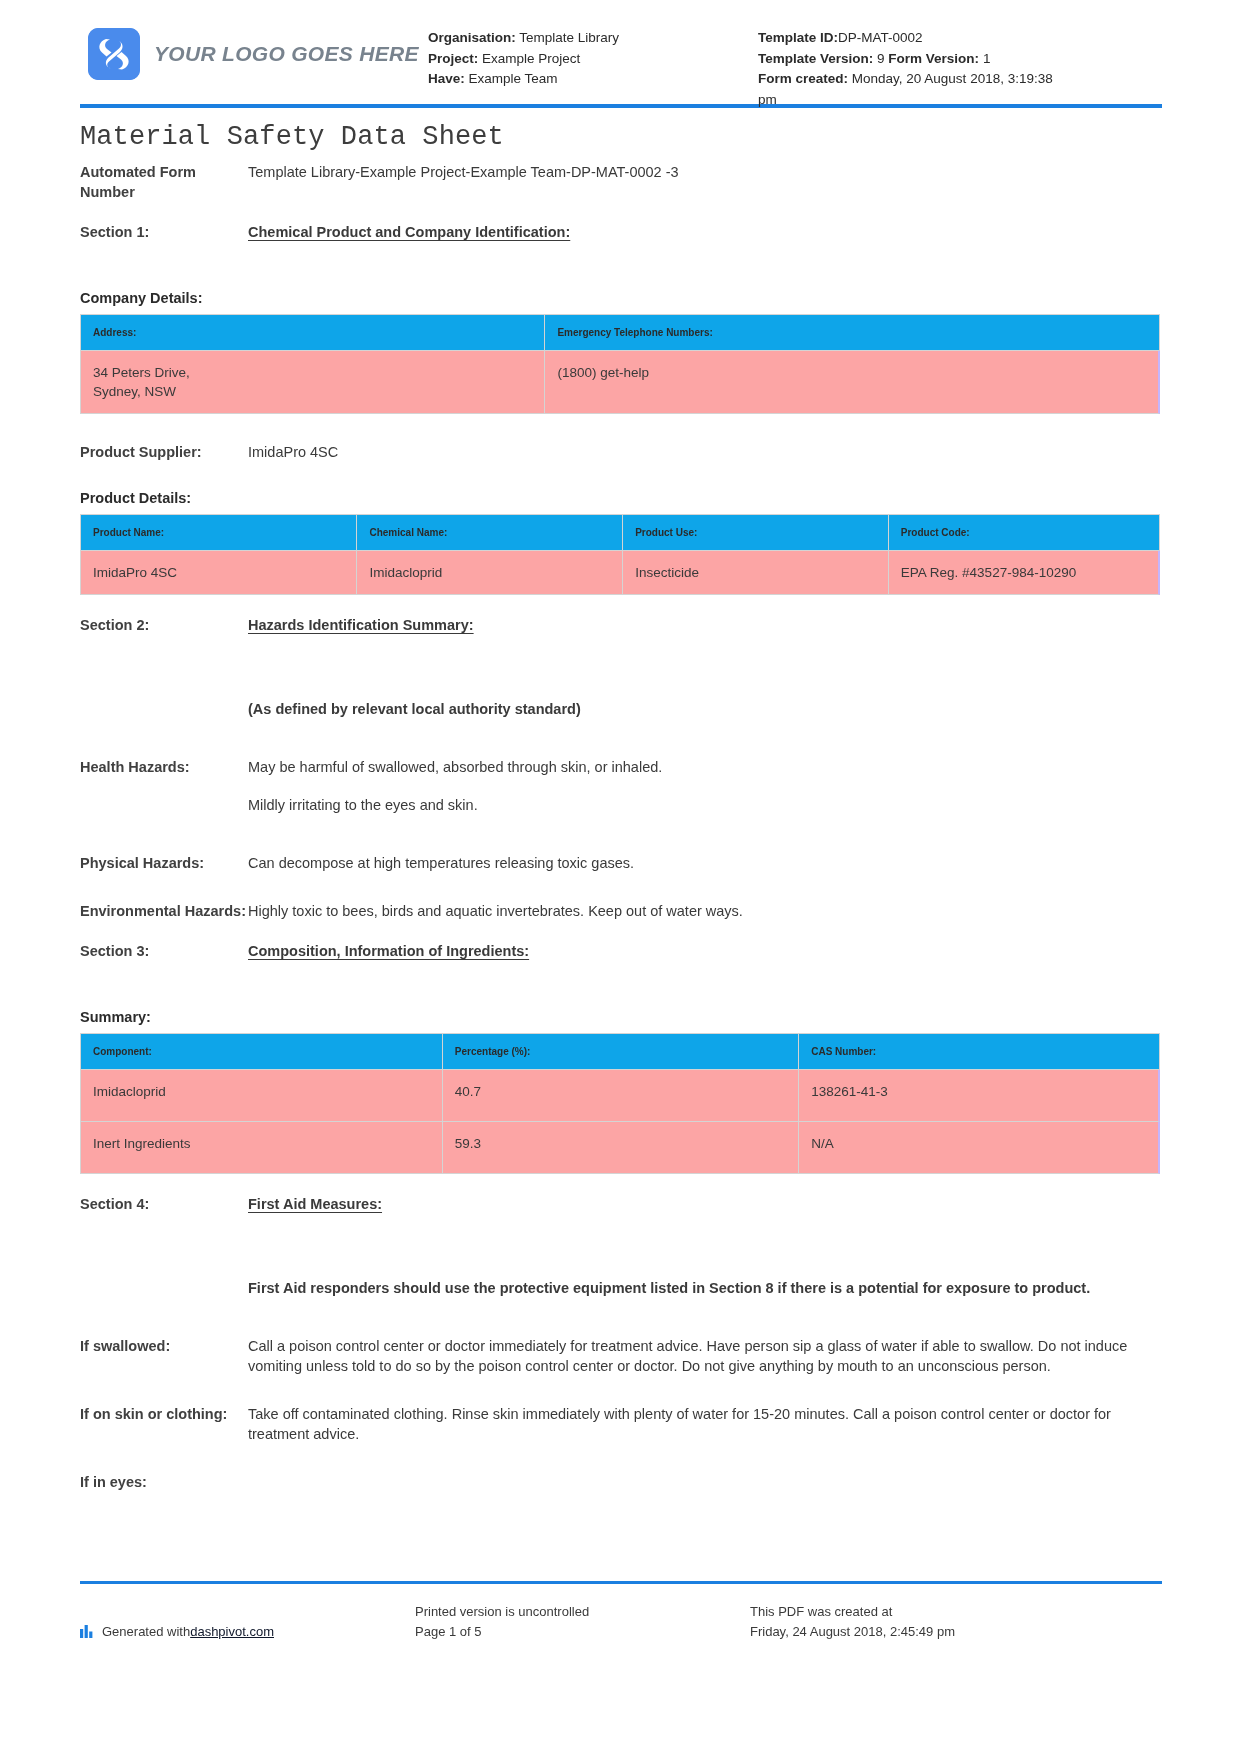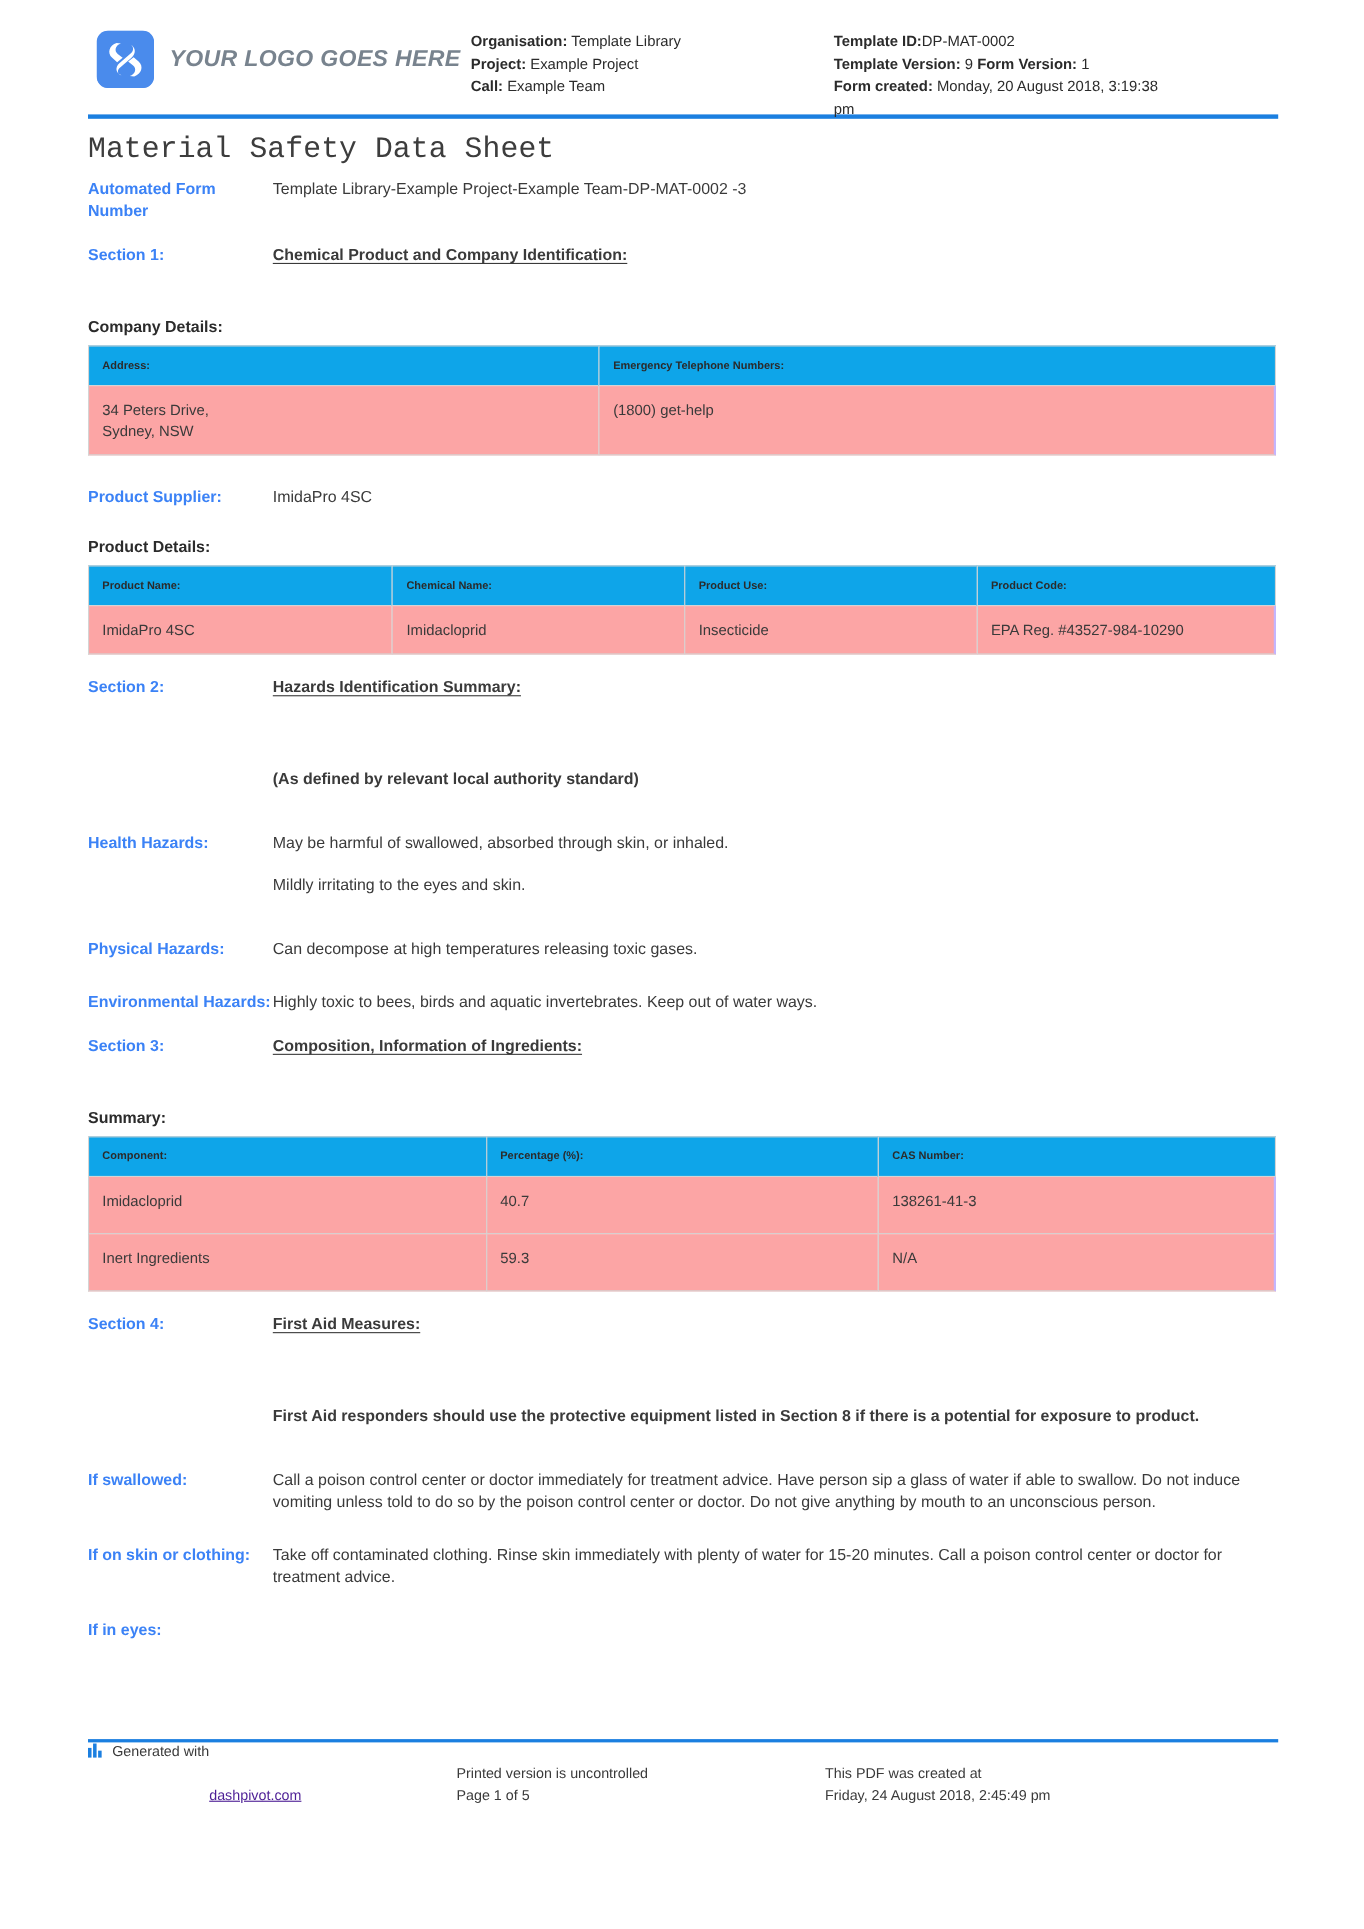--- a/index.html
+++ b/index.html
@@ -89,21 +89,21 @@
     display: flex;
     align-items: flex-start;
     margin-bottom: 4px;
   }
   .row .label {
     width: 168px;
     flex: 0 0 168px;
     font-weight: bold;
     font-size: 14.5px;
     line-height: 20px;
-    color: #3b82f6;
+    color: #404040;
   }
   .row .value {
     flex: 1;
     font-size: 14.5px;
     line-height: 20px;
     color: #3a3a3a;
   }
   .row .value.bold-underline {
     font-weight: bold;
     text-decoration: underline;
@@ -183,23 +183,22 @@
   .footer .f-col.c1 { flex: 0 0 335px; display:flex; align-items:flex-start; }
   .footer .f-col.c2 { flex: 0 0 335px; }
   .footer .f-col.c3 { flex: 1; }
   .foot-icon {
     display: inline-block;
     margin-right: 7px;
     line-height: 0;
     padding-top: 2px;
   }
   .foot-link {
-    color: #4c1d95;
+    color: #0f172a;
     text-decoration: underline;
-    margin-top: 40px;
   }
 </style>
 </head>
 <body>
 
 <div class="page">
 
   <div class="header">
 
     <div class="logo-block">
@@ -217,21 +216,21 @@
     <div class="meta-col left">
       <div class="meta-line">
         <b>Organisation:</b>
         <span>Template Library</span>
       </div>
       <div class="meta-line">
         <b>Project:</b>
         <span>Example Project</span>
       </div>
       <div class="meta-line">
-        <b>Call:</b>
+        <b>Have:</b>
         <span>Example Team</span>
       </div>
     </div>
 
     <div class="meta-col right">
       <div class="meta-line">
         <b>Template ID:</b><span>DP-MAT-0002</span>
       </div>
       <div class="meta-line">
         <b>Template Version:</b>

